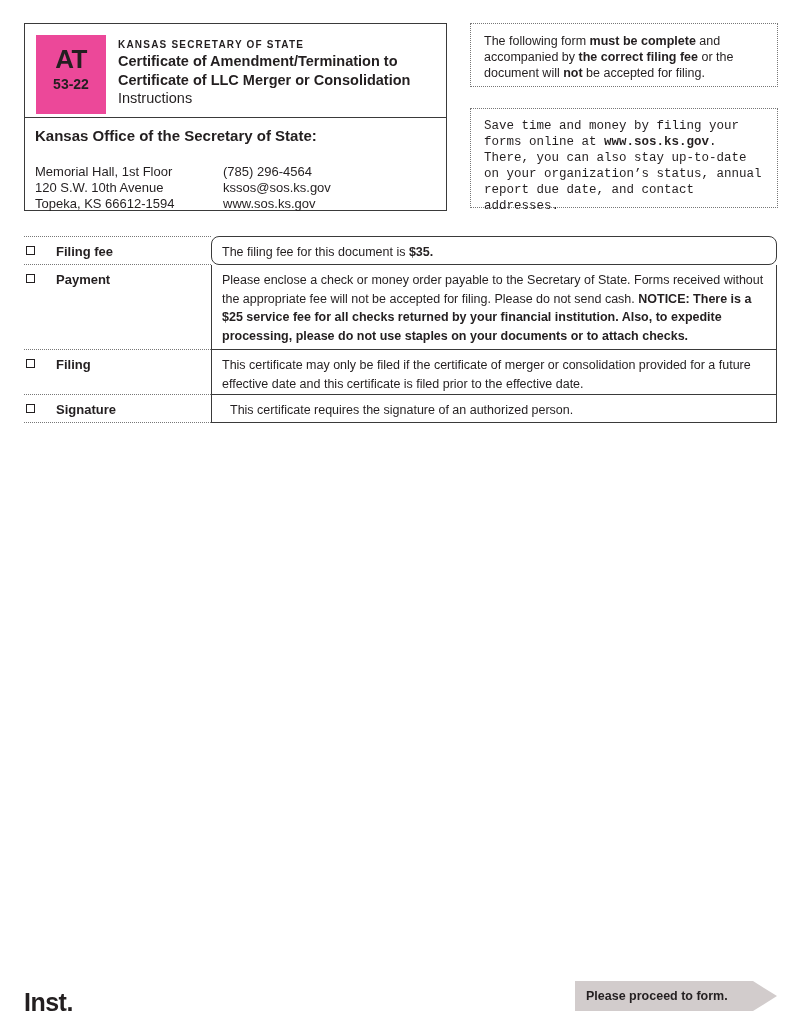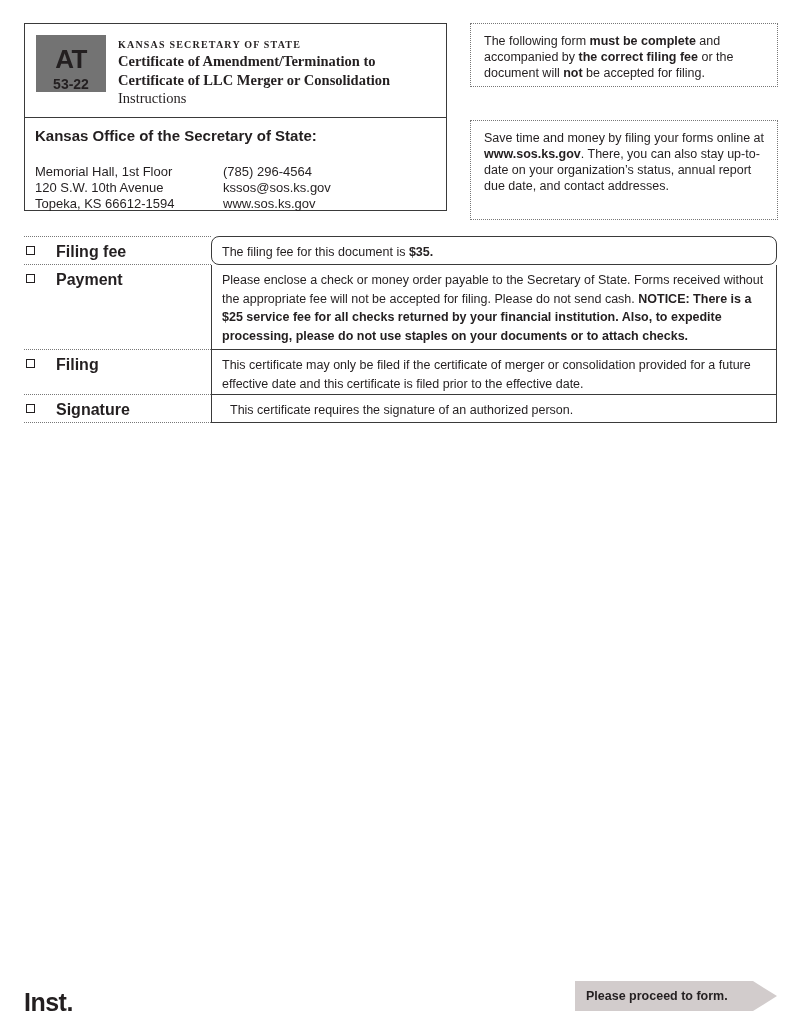--- a/index.html
+++ b/index.html
@@ -1,47 +1,47 @@
 <!DOCTYPE html>
 <html><head>
   <meta charset="utf-8">
   <style>
     * { box-sizing: border-box; margin: 0; padding: 0; }
     html, body { width: 800px; height: 1035px; background: #ffffff; }
     body { position: relative; font-family: "Liberation Sans", sans-serif; color: #231f20; overflow: hidden; }
 
     .hdr-box { position: absolute; left: 24px; top: 23px; width: 423px; height: 188px; border: 1.5px solid #3a3a3a; }
     .hdr-top { position: absolute; left: 0; top: 0; width: 100%; height: 94px; border-bottom: 1.5px solid #3a3a3a; }
-    .badge { position: absolute; left: 11px; top: 11px; width: 70px; height: 57px; background: #737373; text-align: center; }
+    .badge { position: absolute; left: 11px; top: 11px; width: 70px; height: 79px; background: #ec4899; text-align: center; }
     .badge .at { font-weight: bold; font-size: 26px; line-height: 26px; margin-top: 11px; letter-spacing: -0.5px; }
     .badge .num { font-weight: bold; font-size: 14px; line-height: 16px; margin-top: 4px; text-align: center; }
-    .hdr-text { position: absolute; left: 93px; top: 15px; font-family: Liberation Serif, serif; }
+    .hdr-text { position: absolute; left: 93px; top: 15px; }
     .agency { font-weight: bold; font-size: 10px; letter-spacing: 1.2px; line-height: 12px; }
     .title { font-weight: bold; font-size: 14.5px; line-height: 18px; margin-top: 1px; }
     .subtitle { font-size: 14.5px; line-height: 18px; }
 
     .hdr-bottom { position: absolute; left: 10px; top: 104px; right: 10px; }
     .office-title { font-weight: bold; font-size: 15px; line-height: 16px; }
     .addr { position: absolute; top: 36px; font-size: 13px; line-height: 16px; }
     .addr.left { left: 0; }
     .addr.right { left: 188px; }
 
     .note { position: absolute; left: 470px; width: 308px; border: 1.5px dotted #777; font-size: 12.5px; line-height: 16px; padding: 9px 12px 0 13px; }
     .note1 { top: 23px; height: 64px; }
-    .note2 { top: 120px; height: 100px; padding-top: 9px; }
+    .note2 { top: 108px; height: 100px; padding-top: 9px; font-family: Liberation Mono, monospace; }
     b { font-weight: bold; }
 
     .req-table { position: absolute; left: 24px; top: 236px; width: 753px; }
     .req-row { position: relative; display: flex; }
     .req-left { width: 187px; position: relative; border-bottom: 1.5px dotted #777; }
     .req-row:first-child .req-left { border-top: 1.5px dotted #777; }
     .req-right { flex: 1; border-left: 1.5px solid #3a3a3a; border-right: 1.5px solid #3a3a3a; border-bottom: 1.5px solid #3a3a3a; padding: 6px 10px 6px 10px; font-size: 12.5px; line-height: 18.5px; }
     .req-row:first-child .req-right { border-top: 1.5px solid #3a3a3a; border-radius: 8px; }
     .chk { position: absolute; left: 2px; top: 9px; width: 9px; height: 9px; border: 1.3px solid #231f20; }
-    .req-label { position: absolute; left: 32px; top: 6px; font-weight: bold; font-size: 16px; line-height: 18px; }
+    .req-label { position: absolute; left: 32px; top: 6px; font-weight: bold; font-size: 13px; line-height: 18px; }
 
     .footer-inst { position: absolute; left: 24px; top: 988px; font-weight: bold; font-size: 25px; line-height: 28px; letter-spacing: -0.5px; }
     .footer-ksa { position: absolute; left: 83px; top: 1043px; font-size: 13px; line-height: 10px; }
     .proceed { position: absolute; left: 575px; top: 981px; width: 202px; height: 30px; }
     .proceed svg { position: absolute; left: 0; top: 0; }
     .proceed span { position: absolute; left: 11px; top: 7px; font-weight: bold; font-size: 12.5px; line-height: 16px; }
   </style>
 </head>
 <body>
 

